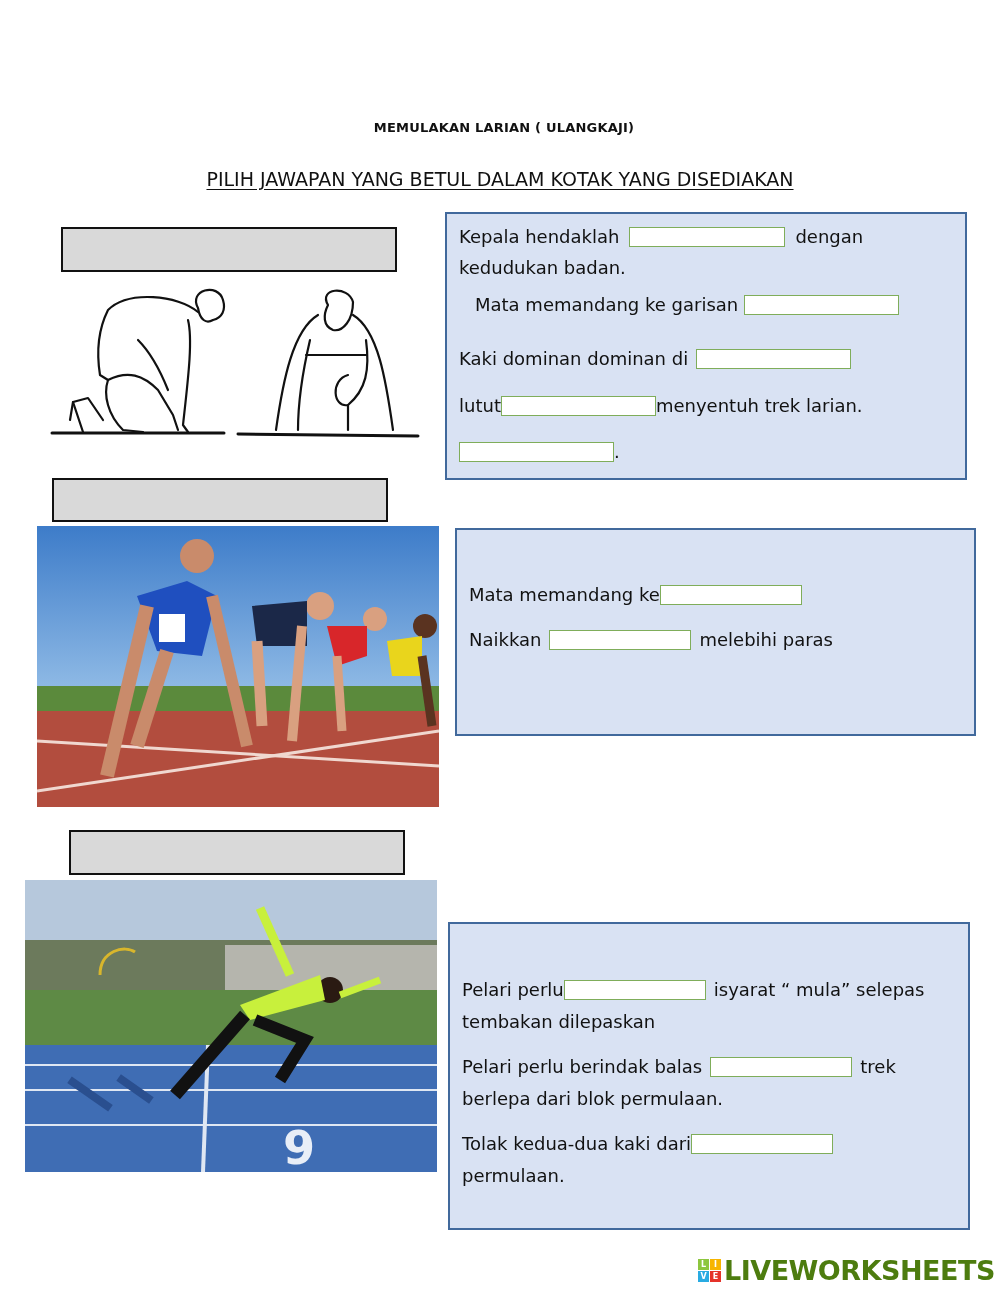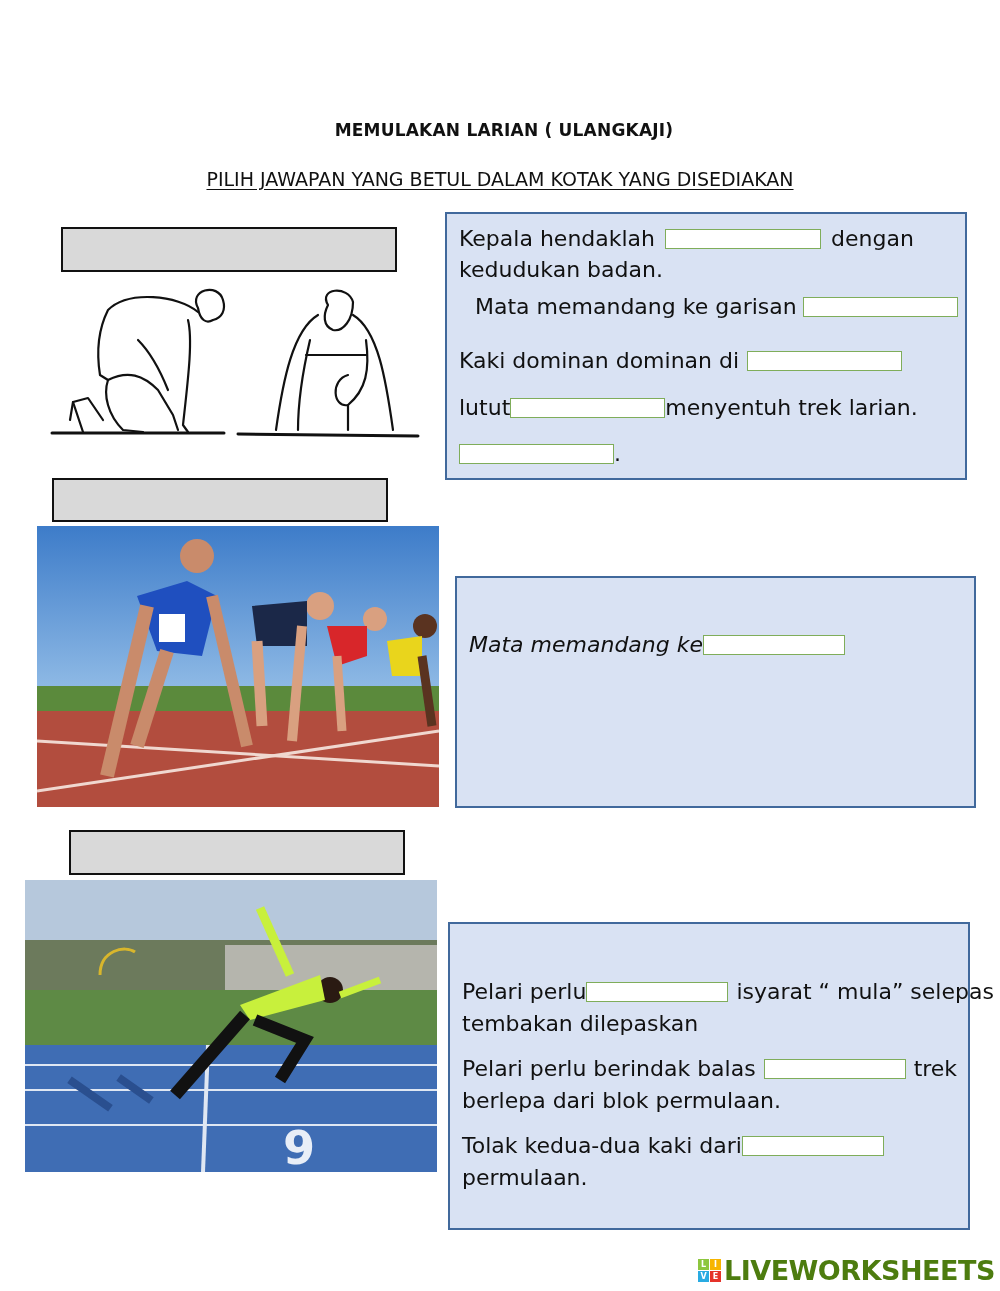--- a/index.html
+++ b/index.html
@@ -1,40 +1,40 @@
 <!DOCTYPE html>
 <html><head>
   <meta charset="utf-8">
   <style>
     * { box-sizing: border-box; margin: 0; padding: 0; }
     html, body { width: 1000px; height: 1291px; background: #ffffff; overflow: hidden; }
     body { position: relative; font-family: "DejaVu Sans", sans-serif; color: #111; }
 
     .title {
       position: absolute; left: 0; width: 1000px; top: 120px; text-align: center;
-      font-family: "DejaVu Sans", sans-serif; font-weight: bold; font-size: 17px; letter-spacing: 0.2px; padding-left: 8px;
+      font-family: "DejaVu Sans", sans-serif; font-weight: bold; font-size: 13px; letter-spacing: 0.2px; padding-left: 8px;
     }
     .subtitle {
       position: absolute; left: 0; width: 1000px; top: 168px; text-align: center;
       font-family: "DejaVu Sans", sans-serif; font-size: 19px; text-decoration: underline;
       text-underline-offset: 3px;
     }
 
     .label-slot {
       position: absolute; background: #d9d9d9; border: 2px solid #111;
     }
 
     .illustration {
       position: absolute; background: #fff; overflow: hidden;
     }
     .photo { position: absolute; overflow: hidden; }
 
     .qbox {
       position: absolute; background: #d9e2f3; border: 2px solid #41699c;
-      font-family: "DejaVu Sans", sans-serif; font-size: 22px; color: #111;
+      font-family: "DejaVu Sans", sans-serif; font-size: 18px; color: #111;
     }
     .line { position: absolute; left: 12px; white-space: nowrap; display: flex; align-items: center; }
     .blank {
       display: inline-block; height: 20px; background: #ffffff;
       border: 1.5px solid #7fad5a; vertical-align: middle;
     }
 
     .brand {
       position: absolute; left: 698px; top: 1255px; display: flex; align-items: center;
     }
@@ -134,24 +134,29 @@
     <circle cx="338" cy="93" r="12" fill="#d9a080"></circle>
     <path d="M290 100 L330 100 L330 130 L300 140 Z" fill="#d8262a"></path>
     <path d="M300 130 L305 205" stroke="#d9a080" stroke-width="9"></path>
 
     <circle cx="388" cy="100" r="12" fill="#5a3320"></circle>
     <path d="M350 115 L385 110 L385 150 L355 150 Z" fill="#e9d51c"></path>
     <path d="M385 130 L395 200" stroke="#5a3320" stroke-width="9"></path>
   </svg>
 </div>
 
-<div class="qbox" style="left:455px;top:576px;width:521px;height:232px;font-style:italic;">
+<div class="qbox" style="left:455px;top:528px;width:521px;height:208px;">
   <div class="line" style="top:54px;">
     <span>Mata memandang ke</span>
     <span class="blank" style="width:142px;"></span>
+  </div>
+  <div class="line" style="top:99px;">
+    <span>Naikkan</span>
+    <span class="blank" style="width:142px;margin:0 8px;"></span>
+    <span>melebihi paras</span>
   </div>
 </div>
 
 <div class="label-slot" style="left:69px;top:830px;width:336px;height:45px;"></div>
 
 <div class="photo" style="left:25px;top:880px;width:412px;height:292px;">
   <svg width="412" height="292" viewBox="0 0 412 292">
     <rect width="412" height="100" fill="#b6c8dc"></rect>
     <rect y="60" width="412" height="60" fill="#6c7a5c"></rect>
     <rect x="200" y="65" width="212" height="55" fill="#b5b5ad"></rect>

